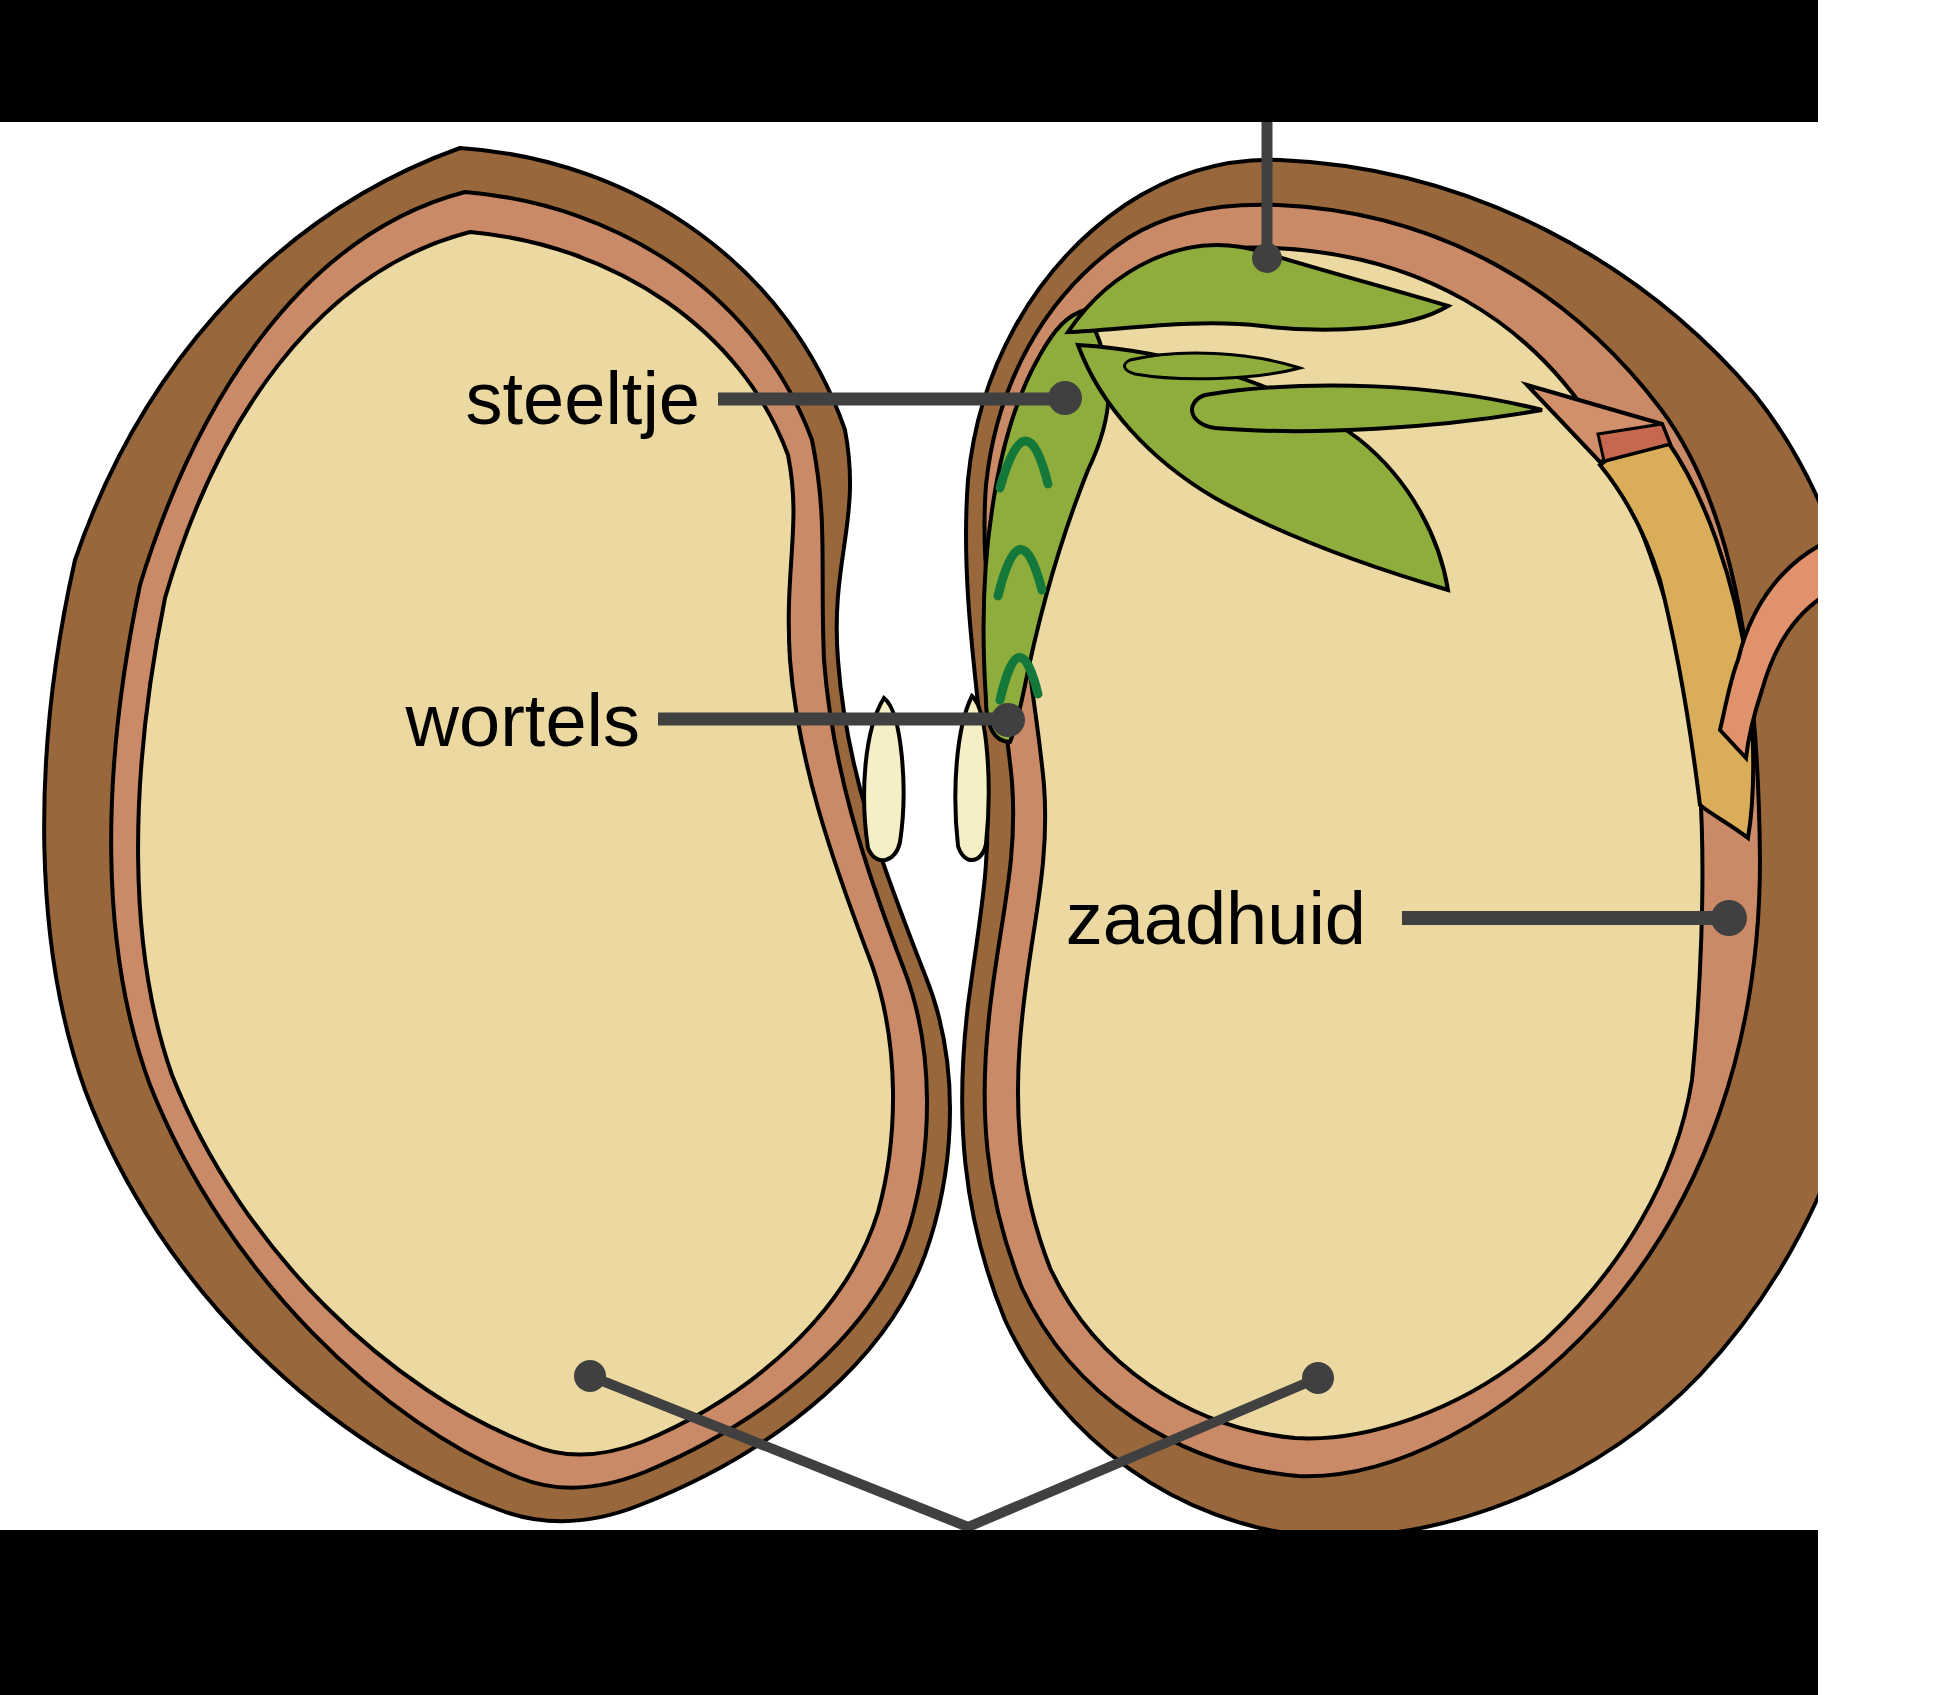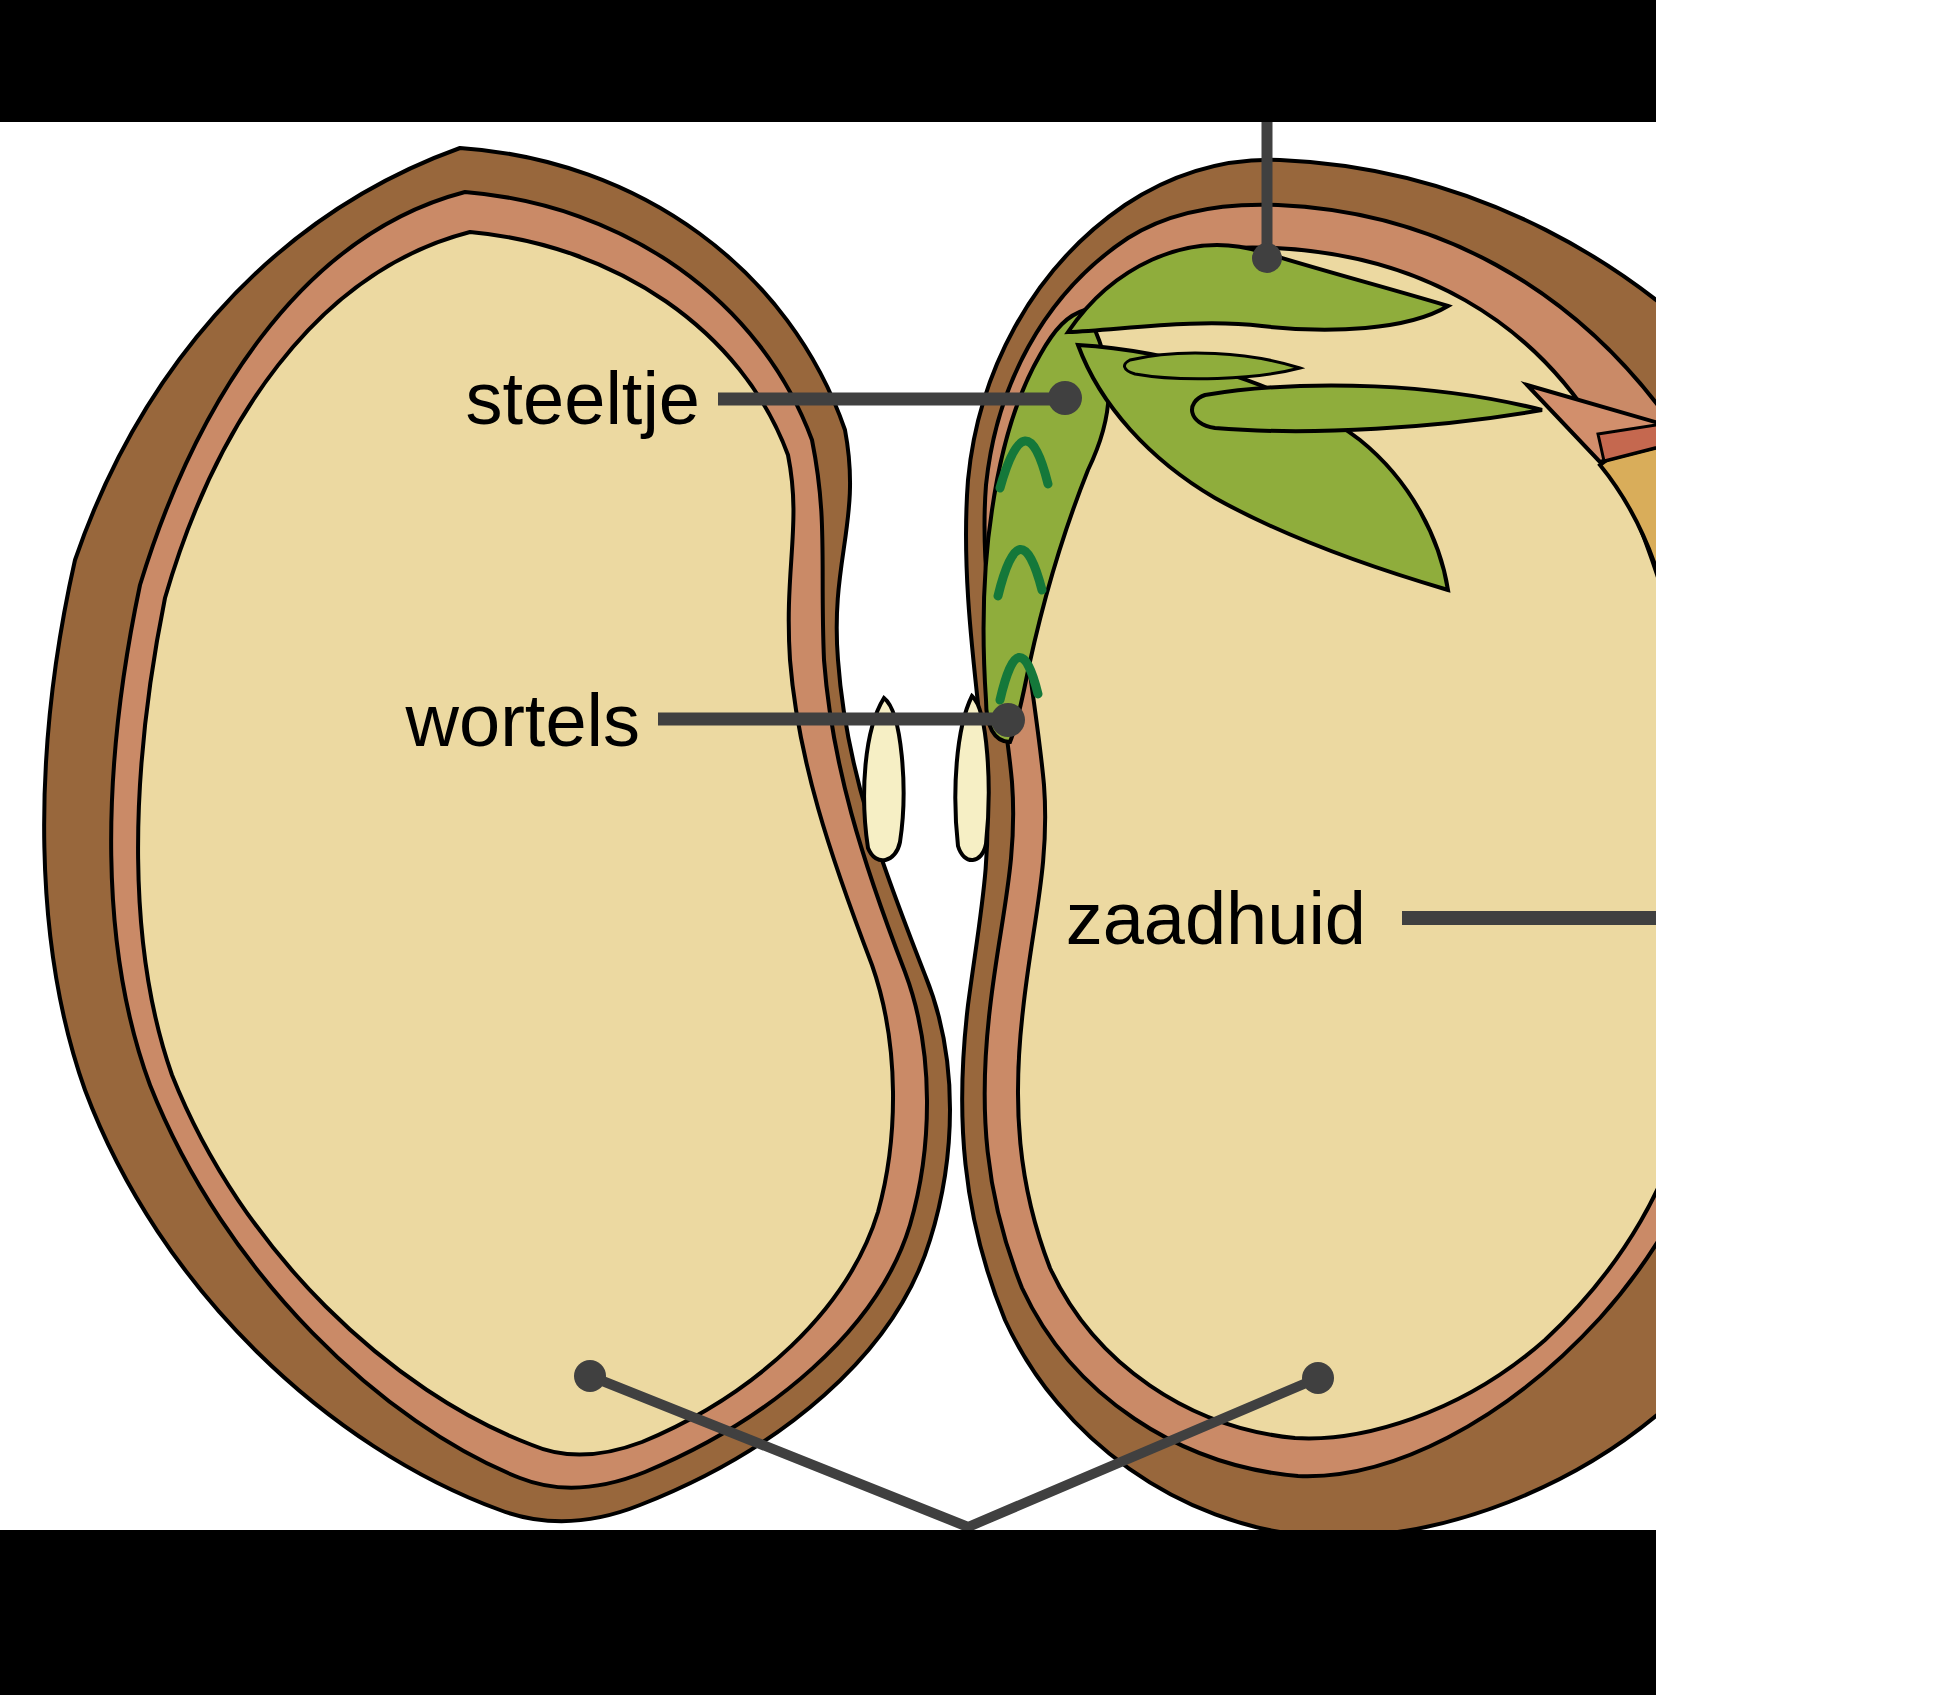--- a/index.html
+++ b/index.html
@@ -3,21 +3,21 @@
 <meta charset="utf-8">
 <style>
   html, body {
     margin: 0;
     padding: 0;
     background: #ffffff;
     font-family: "Liberation Sans", sans-serif;
   }
   .stage {
     position: relative;
-    width: 1656px;
+    width: 1818px;
     height: 1695px;
     background: #fdba74;
     overflow: hidden;
   }
   svg { display: block; }
   text.diagram-label {
     font-family: "Liberation Sans", sans-serif;
     font-size: 74px;
     fill: #000000;
   }

